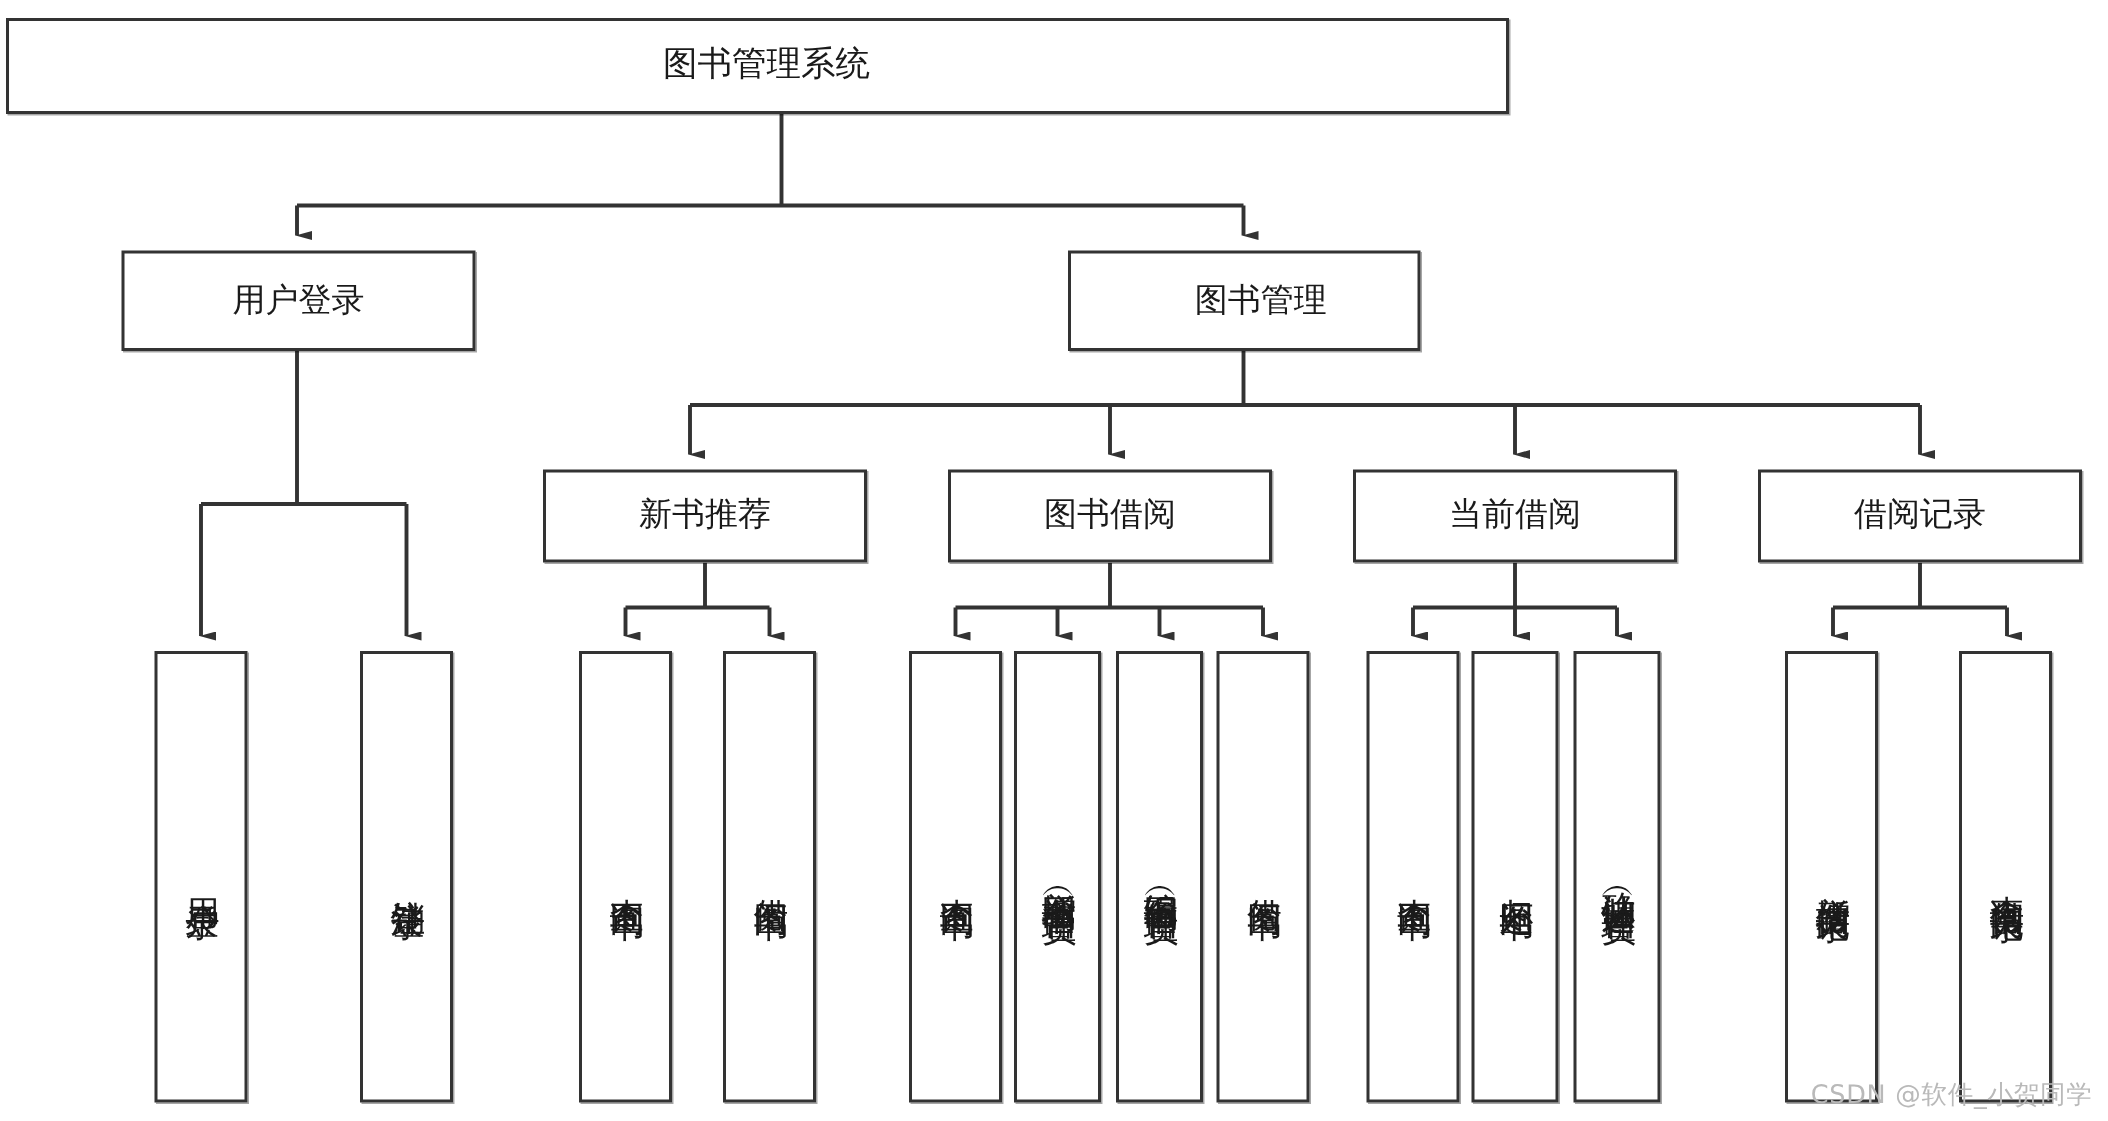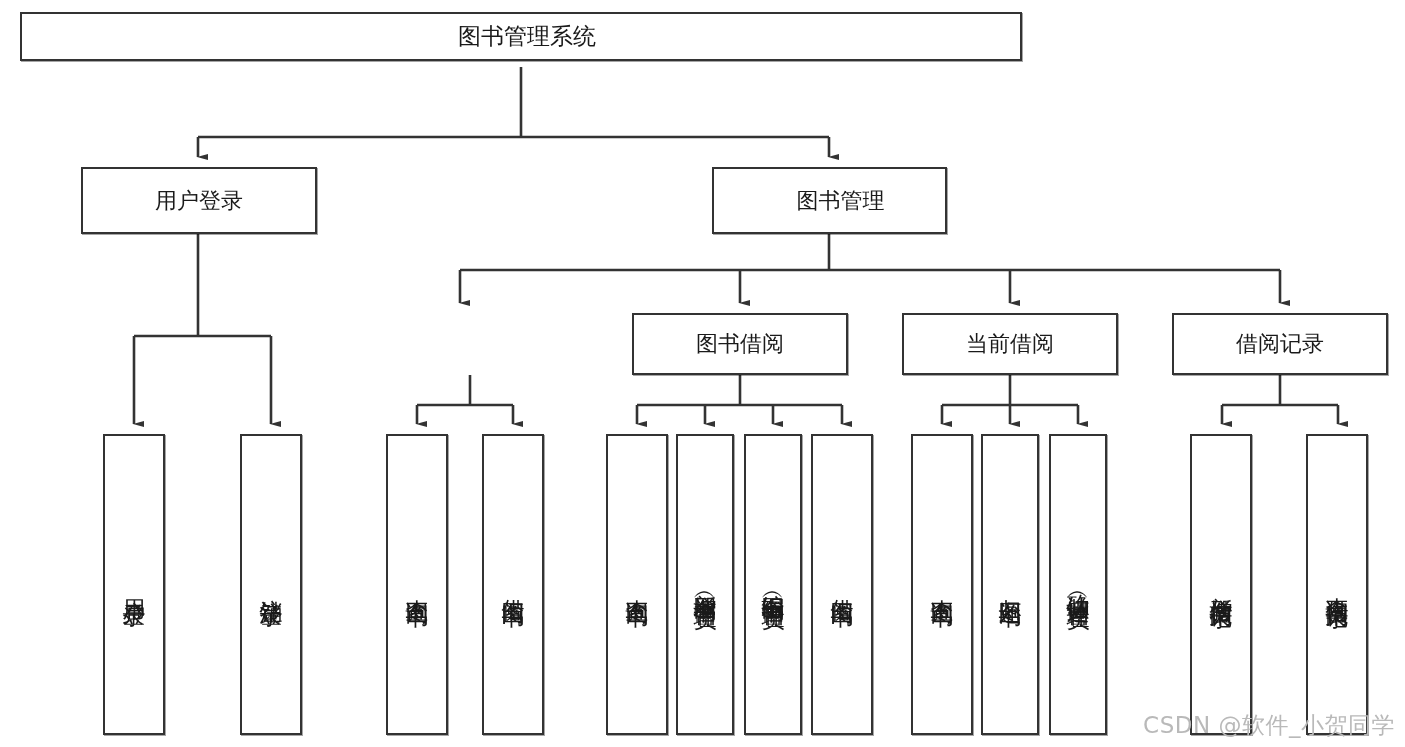--- a/index.html
+++ b/index.html
@@ -55,21 +55,21 @@
     text-orientation:upright;
     font-size:23px;
     letter-spacing:2px;
     line-height:1;
     white-space:nowrap;
   }
   .watermark{
     position:absolute;
     right:10px;
     bottom:6px;
-    font-size:23px;
+    font-size:17px;
     color:#b9b9b9;
     letter-spacing:0.5px;
     z-index:5;
     white-space:nowrap;
     pointer-events:none;
   }
 </style>
 </head>
 <body>
 
@@ -120,32 +120,35 @@
       <path d="M1010,405 L1010,424" marker-end="url(#arrow)"></path>
       <path d="M1078,405 L1078,424" marker-end="url(#arrow)"></path>
 
       <path d="M1280,375 L1280,405"></path>
       <path d="M1222,405 L1338,405"></path>
       <path d="M1222,405 L1222,424" marker-end="url(#arrow)"></path>
       <path d="M1338,405 L1338,424" marker-end="url(#arrow)"></path>
     </g>
   </svg>
 
-  <div class="node h root" style="left:20px; top:12px; width:1002px; height:49px;padding-left:12px;">
+  <div class="node h root" style="left:4px; top:12px; width:1002px; height:64px;padding-left:12px;">
     <span class="label">图书管理系统</span>
   </div>
 
   <div class="node h" style="left:81px; top:167px; width:236px; height:67px;">
     <span class="label">用户登录</span>
   </div>
 
   <div class="node h" style="left:712px; top:167px; width:235px; height:67px;padding-left:22px;">
     <span class="label">图书管理</span>
   </div>
 
+  <div class="node h" style="left:362px; top:313px; width:216px; height:62px;">
+    <span class="label">新书推荐</span>
+  </div>
 
   <div class="node h" style="left:632px; top:313px; width:216px; height:62px;">
     <span class="label">图书借阅</span>
   </div>
 
   <div class="node h" style="left:1172px; top:313px; width:216px; height:62px;">
     <span class="label">借阅记录</span>
   </div>
 
   <div class="node h" style="left:902px; top:313px; width:216px; height:62px;">

